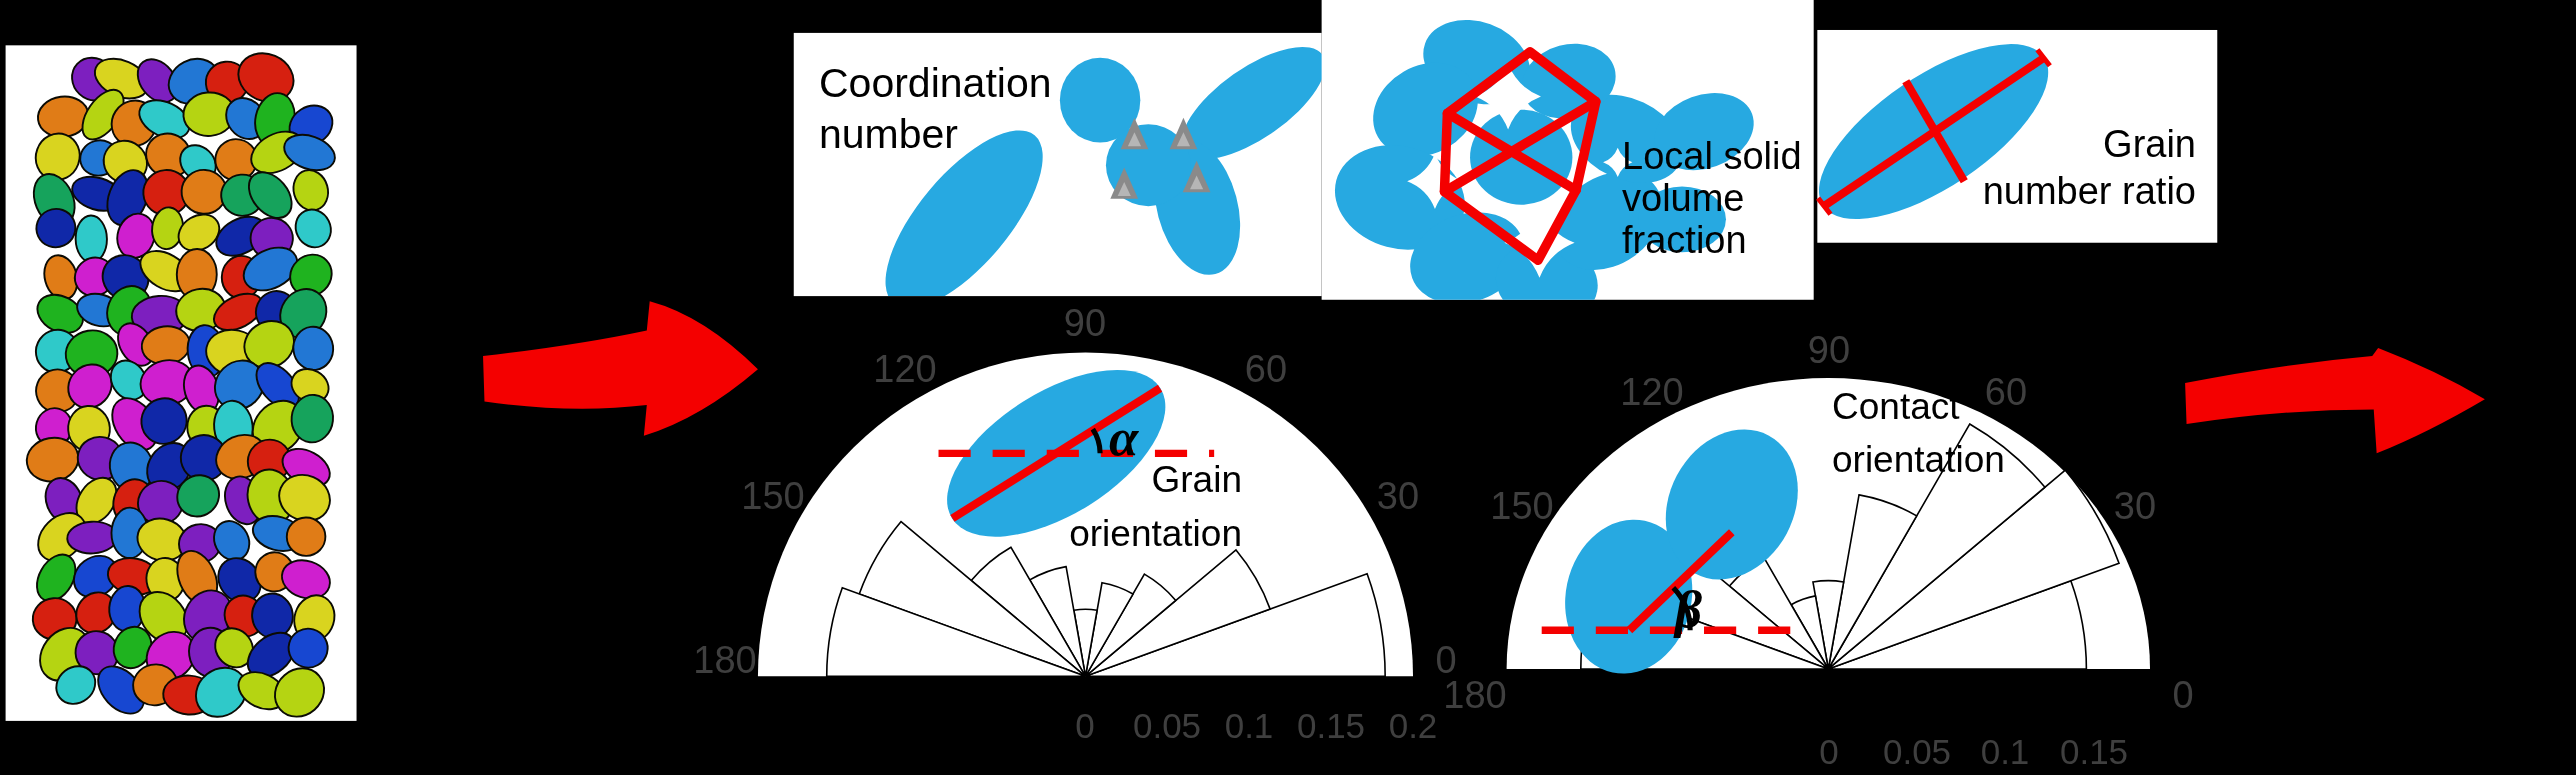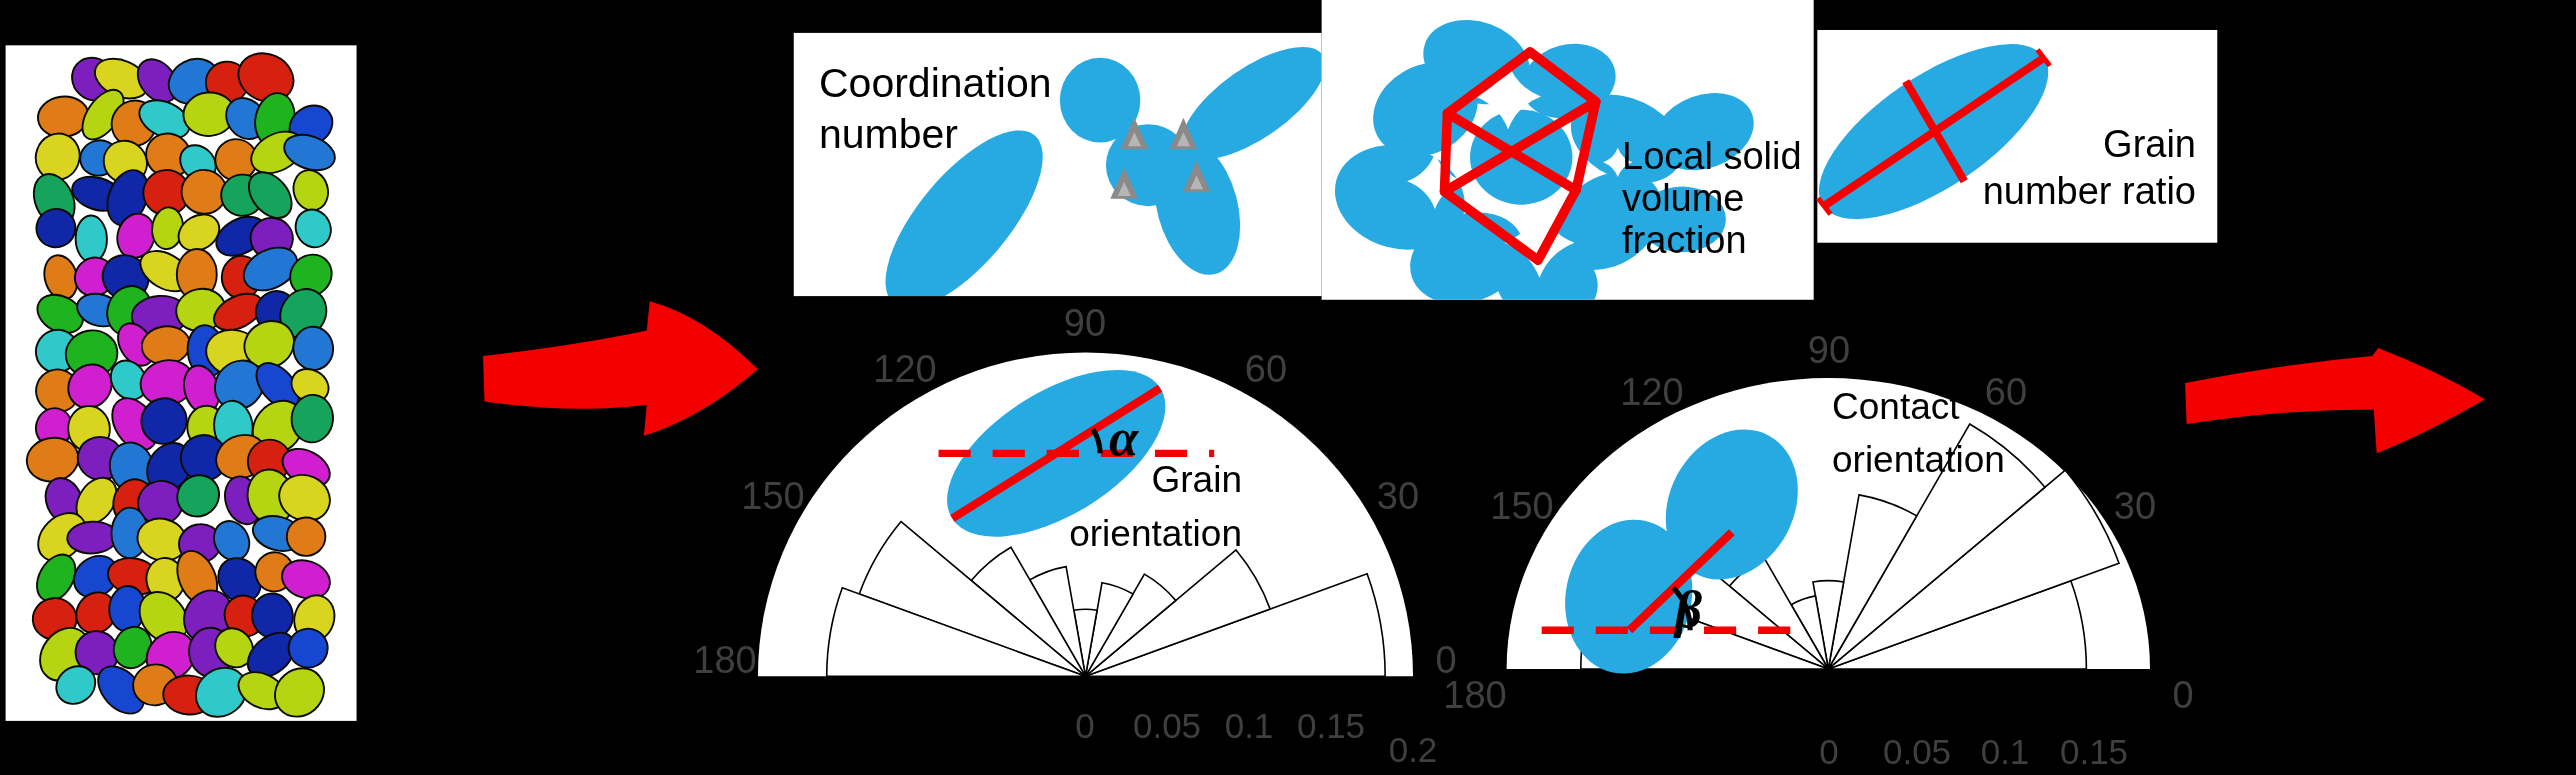--- a/index.html
+++ b/index.html
@@ -283,21 +283,21 @@
     <div class="glabel" style="left: 1398px; top: 496px;">30</div>
     <div class="glabel" style="left: 1266px; top: 369px;">60</div>
     <div class="glabel" style="left: 1085px; top: 323px;">90</div>
     <div class="glabel" style="left: 905px; top: 369px;">120</div>
     <div class="glabel" style="left: 773px; top: 496px;">150</div>
     <div class="glabel" style="left: 725px; top: 660px;">180</div>
     <div class="tlabel" style="left: 1085px; top: 726px;">0</div>
     <div class="tlabel" style="left: 1167px; top: 726px;">0.05</div>
     <div class="tlabel" style="left: 1249px; top: 726px;">0.1</div>
     <div class="tlabel" style="left: 1331px; top: 726px;">0.15</div>
-    <div class="tlabel" style="left: 1413px; top: 726px; margin-top: 24px;">0.2</div>
+    <div class="tlabel" style="left: 1413px; top: 726px;">0.2</div>
     <div class="glabel" style="left: 2183px; top: 695px;">0</div>
     <div class="glabel" style="left: 2135px; top: 506px;">30</div>
     <div class="glabel" style="left: 2006px; top: 392px;">60</div>
     <div class="glabel" style="left: 1829px; top: 350px;">90</div>
     <div class="glabel" style="left: 1652px; top: 392px;">120</div>
     <div class="glabel" style="left: 1522px; top: 506px;">150</div>
     <div class="glabel" style="left: 1475px; top: 695px;">180</div>
     <div class="tlabel" style="left: 1829px; top: 752px;">0</div>
     <div class="tlabel" style="left: 1917px; top: 752px;">0.05</div>
     <div class="tlabel" style="left: 2005px; top: 752px;">0.1</div>

